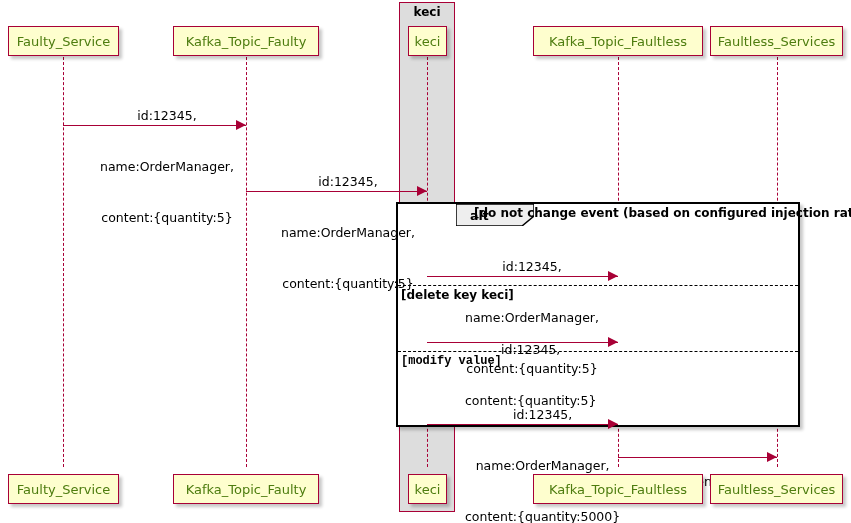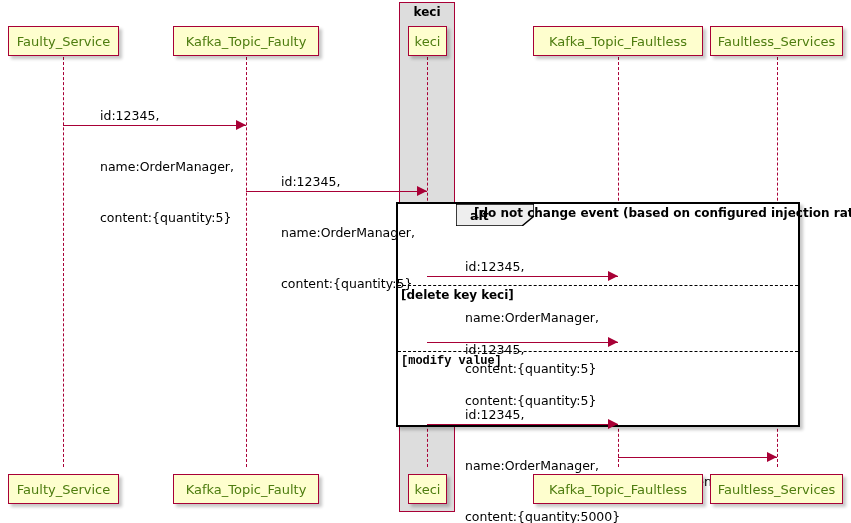--- a/index.html
+++ b/index.html
@@ -78,20 +78,21 @@
     border-bottom: 5px solid transparent;
     border-left: 10px solid #A80036;
   }
   .msg-label {
     position: absolute;
     font-size: 12.5px;
     line-height: 17px;
     color: #000000;
     white-space: pre;
     z-index: 5;
+    text-align: center;
   }
 
   
   .frag {
     position: absolute;
     box-sizing: border-box;
     background: #FFFFFF;
     border: 2px solid #000000;
     z-index: 3;
     box-shadow: 3px 3px 3px rgba(0,0,0,0.22);

